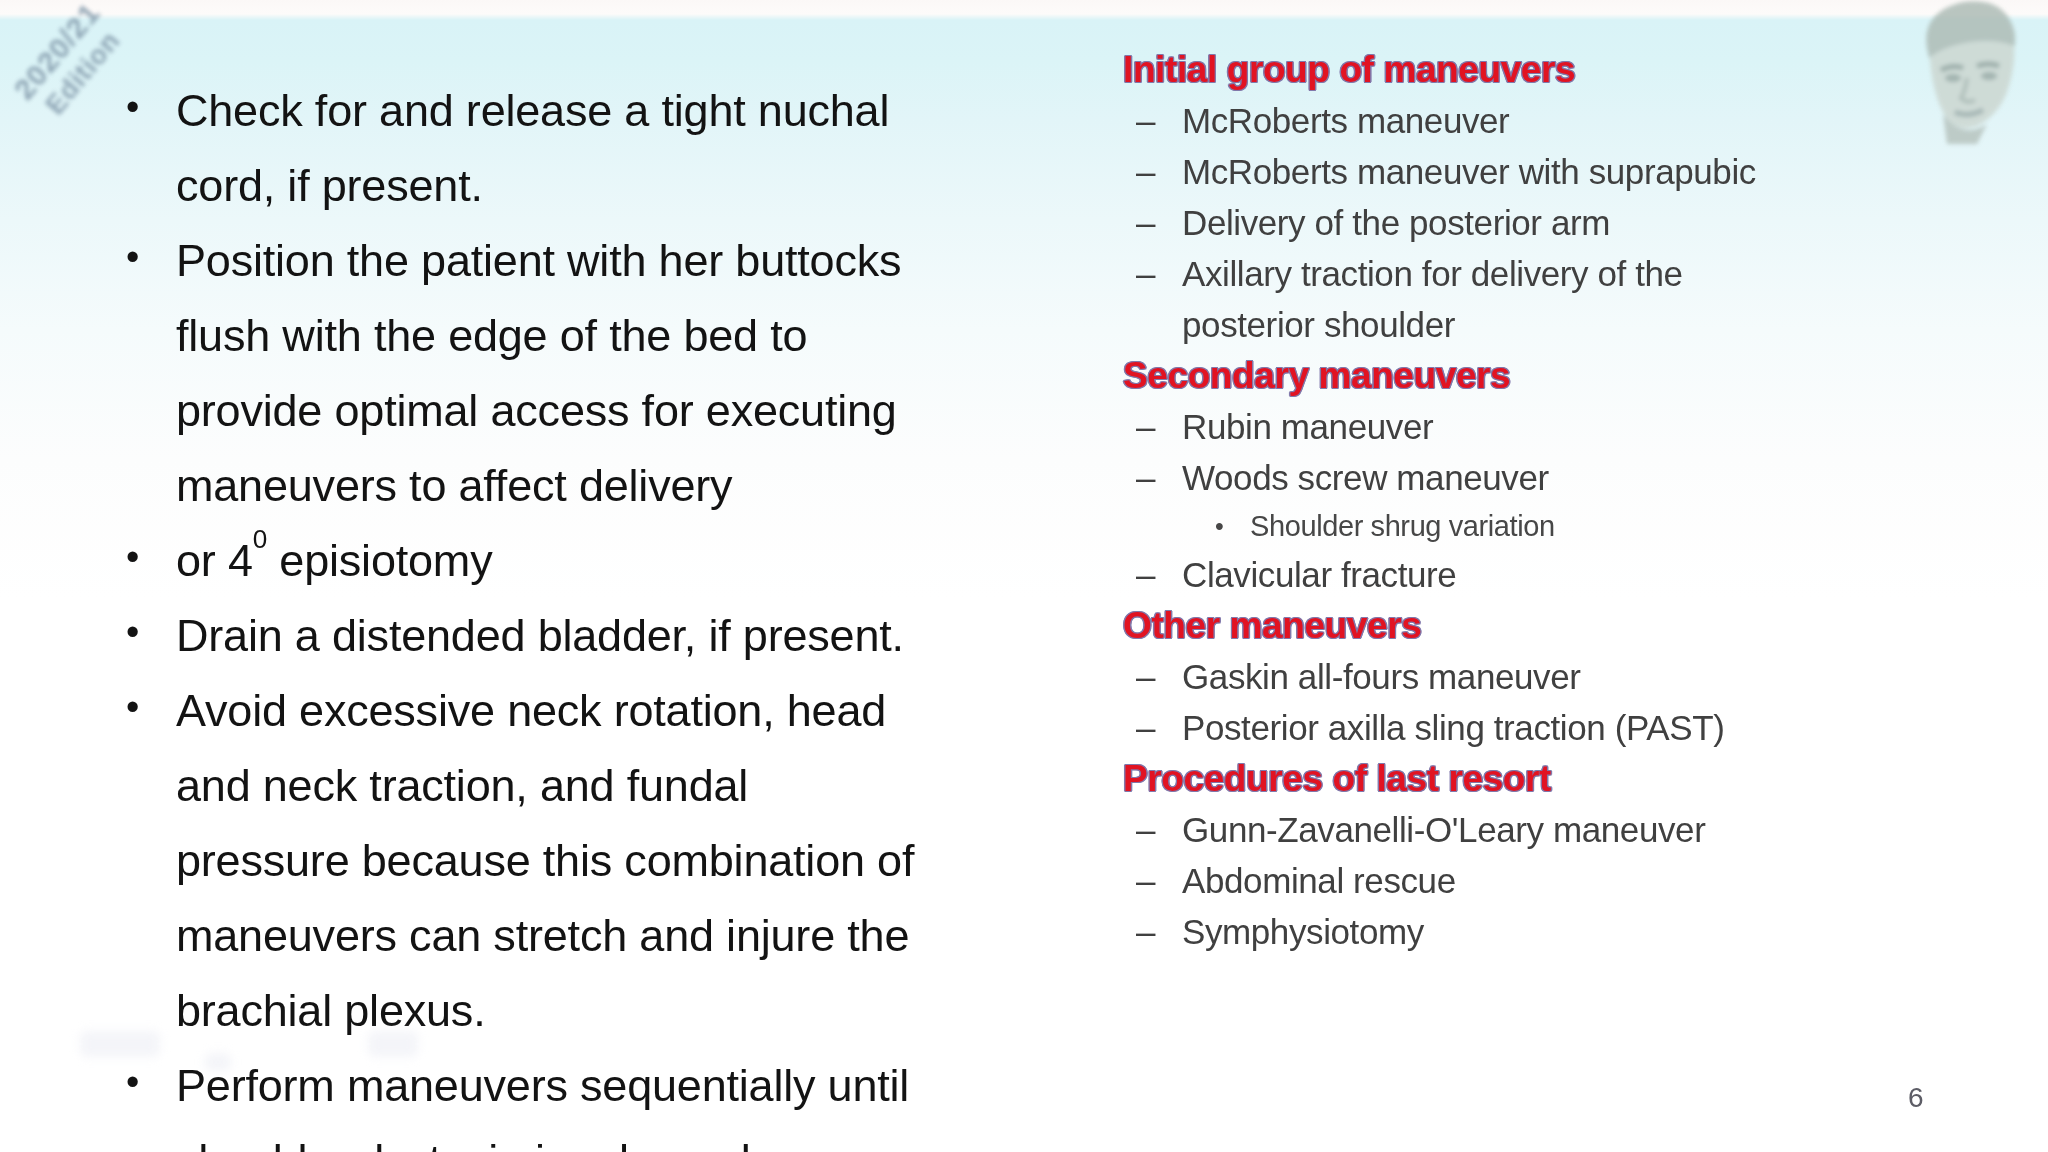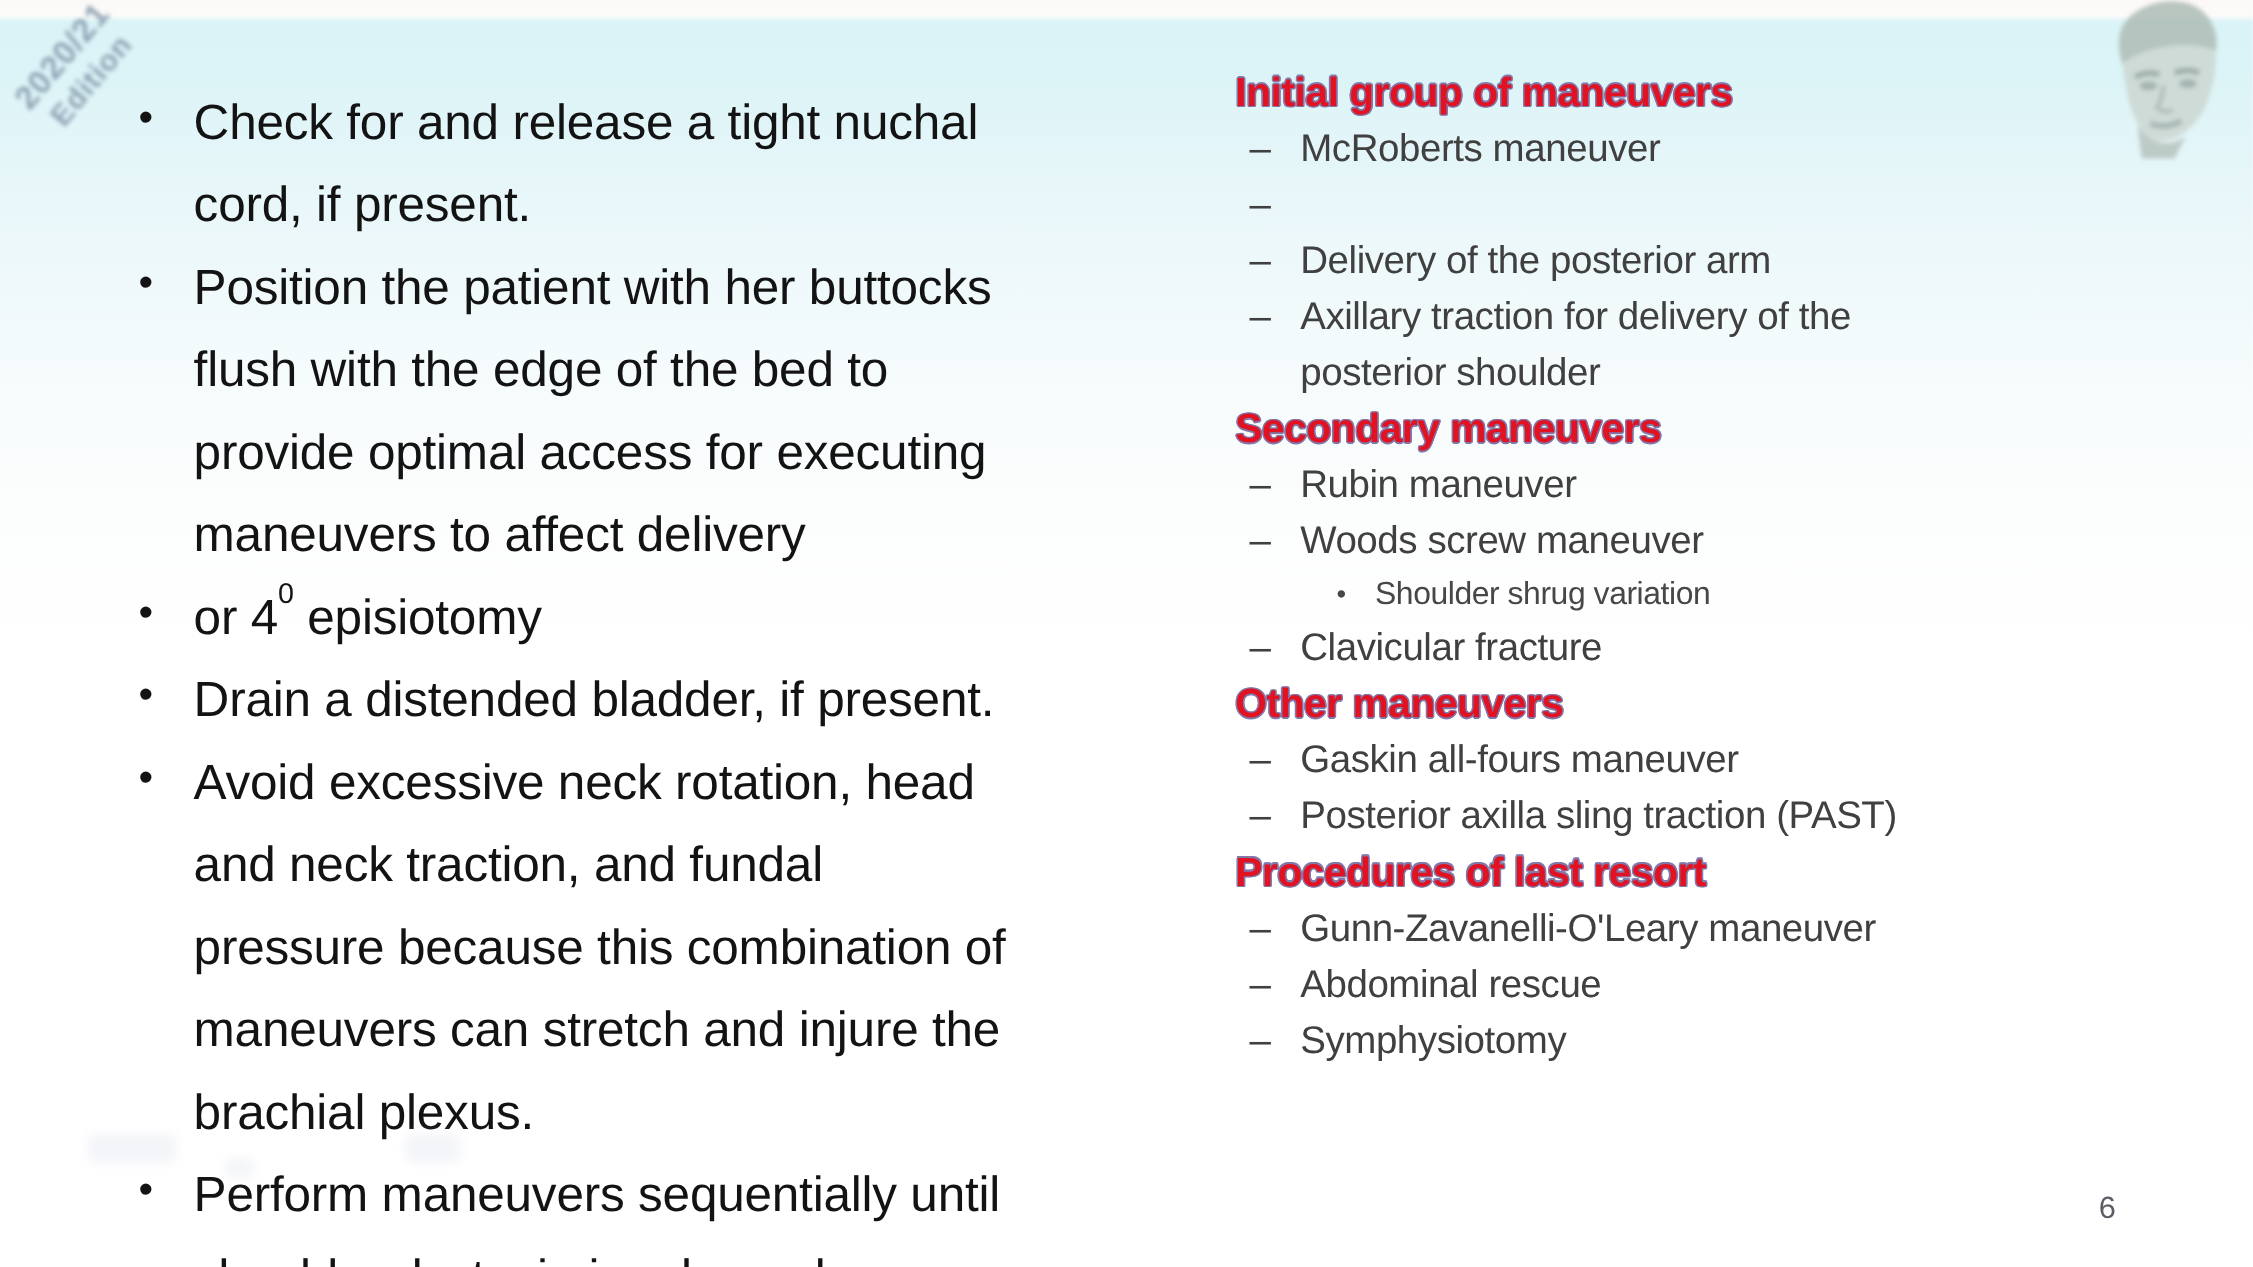--- a/index.html
+++ b/index.html
@@ -28,21 +28,21 @@
 
   
   .left-col{position:absolute;left:124px;top:60px;width:900px;color:#131313;
     font-size:45px;line-height:49px;letter-spacing:-0.2px;}
   .l-item{position:relative;padding-left:52px;margin-bottom:13px;}
   .l-mark{position:absolute;left:2px;top:-3px;font-size:38px;}
   .l-line{white-space:nowrap;margin-top:26px;}
   sup.deg{font-size:58%;position:relative;top:-0.45em;line-height:0;}
 
   
-  .right-col{position:absolute;left:1123px;top:58px;width:840px;
+  .right-col{position:absolute;left:1123px;top:44px;width:840px;
     letter-spacing:-0.4px;}
   .r-title{
     font-size:37px;font-weight:bold;line-height:51px;white-space:nowrap;
     color:#e11322;
     text-shadow:
       1.4px 0 0 #8279ab, -1.4px 0 0 #8279ab,
       0 1.4px 0 #8279ab, 0 -1.4px 0 #8279ab,
       1px 1px 0 #8279ab, -1px -1px 0 #8279ab,
       1px -1px 0 #8279ab, -1px 1px 0 #8279ab;
   }
@@ -127,20 +127,21 @@
       <div class="r-title">Initial group of maneuvers</div>
       <div class="r-item">
         <span class="r-mark">–</span>
         <div class="r-lines">
           <div class="r-line">McRoberts maneuver</div>
         </div>
       </div>
       <div class="r-item">
         <span class="r-mark">–</span>
         <div class="r-lines">
+          <div class="r-line">McRoberts maneuver with suprapubic</div>
         </div>
       </div>
       <div class="r-item">
         <span class="r-mark">–</span>
         <div class="r-lines">
           <div class="r-line">Delivery of the posterior arm</div>
         </div>
       </div>
       <div class="r-item">
         <span class="r-mark">–</span>

